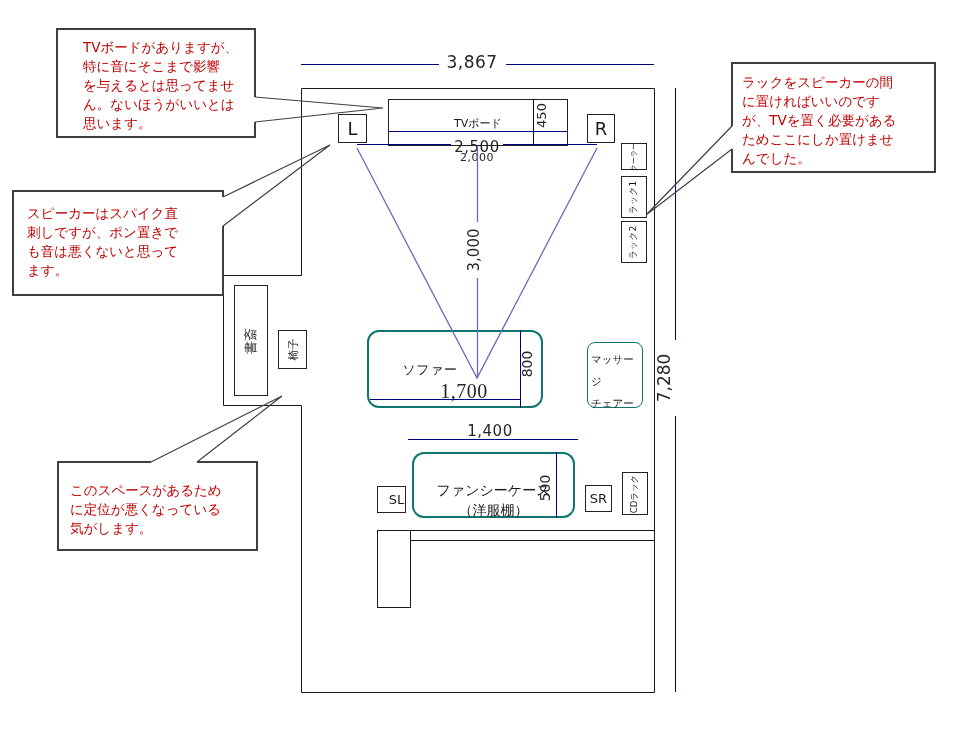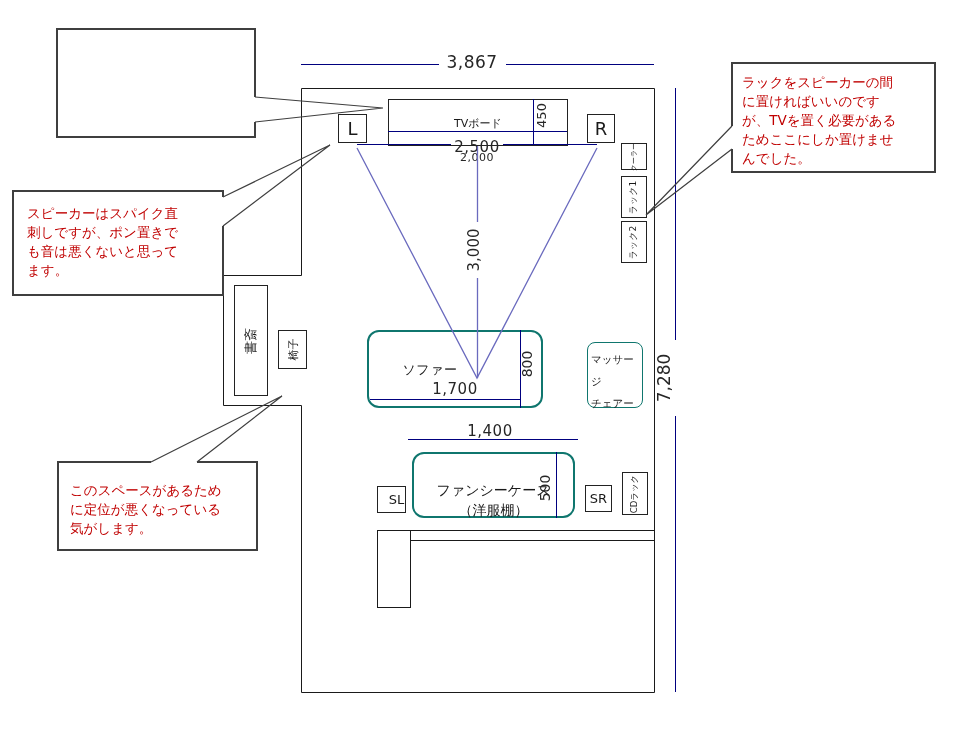--- a/index.html
+++ b/index.html
@@ -51,21 +51,21 @@
 
   <div class="box" style="left:234px; top:285px; width:34px; height:111px;">
     <span class="rot furn-label" style="font-size:13px;">書斎</span>
   </div>
   <div class="box" style="left:278px; top:330px; width:29px; height:39px;">
     <span class="rot furn-label" style="font-size:11px;">椅子</span>
   </div>
 
   <div class="box round" style="left:367px; top:330px; width:176px; height:78px;"></div>
   <div class="num furn-label" style="left:380px; top:361px; width:100px; font-size:13px;">ソファー</div>
-  <div class="num" style="left:425px; top:380px; width:60px; font-size:15px;">1,700</div>
+  <div class="num" style="left:434px; top:380px; width:60px; font-size:20px;font-family:Liberation Serif, serif;">1,700</div>
   <div class="vnum" style="left:511px; top:339px; width:32px; height:50px;">
     <span class="rot" style="font-size:14px;">800</span>
   </div>
 
   <div class="box round" style="left:587px; top:342px; width:56px; height:66px; border-width:1.5px; border-radius:8px;
               align-items:flex-start; justify-content:flex-start;">
     <span class="furn-label" style="font-size:10.5px; line-height:22px; white-space:pre-line; padding:5px 0 0 3px;">マッサージ
 チェアー</span>
   </div>
 
@@ -86,20 +86,25 @@
 
   <div class="num" style="left:440px; top:52px; width:64px; font-size:17px;">3,867</div>
   <div class="vnum" style="left:648px; top:344px; width:32px; height:68px;">
     <span class="rot" style="font-size:17px;">7,280</span>
   </div>
   <div class="num" style="left:447px; top:138px; width:60px; font-size:15px;">2,500</div>
   <div class="vnum" style="left:455px; top:222px; width:38px; height:56px;">
     <span class="rot" style="font-size:15px;">3,000</span>
   </div>
 
+  <div class="callout-text" style="left:57px; top:29px; width:198px; height:108px; padding:9px 6px 0 26px;">TVボードがありますが、
+特に音にそこまで影響
+を与えるとは思ってませ
+ん。ないほうがいいとは
+思います。</div>
   <div class="callout-text" style="left:13px; top:191px; width:218px; height:104px; padding:13px 6px 0 14px;">スピーカーはスパイク直
 刺しですが、ポン置きで
 も音は悪くないと思って
 ます。</div>
   <div class="callout-text" style="left:732px; top:63px; width:203px; height:99px; padding:10px 4px 0 10px;">ラックをスピーカーの間
 に置ければいいのです
 が、TVを置く必要がある
 ためここにしか置けませ
 んでした。</div>
   <div class="callout-text" style="left:58px; top:462px; width:199px; height:88px; padding:19px 6px 0 12px;">このスペースがあるため

